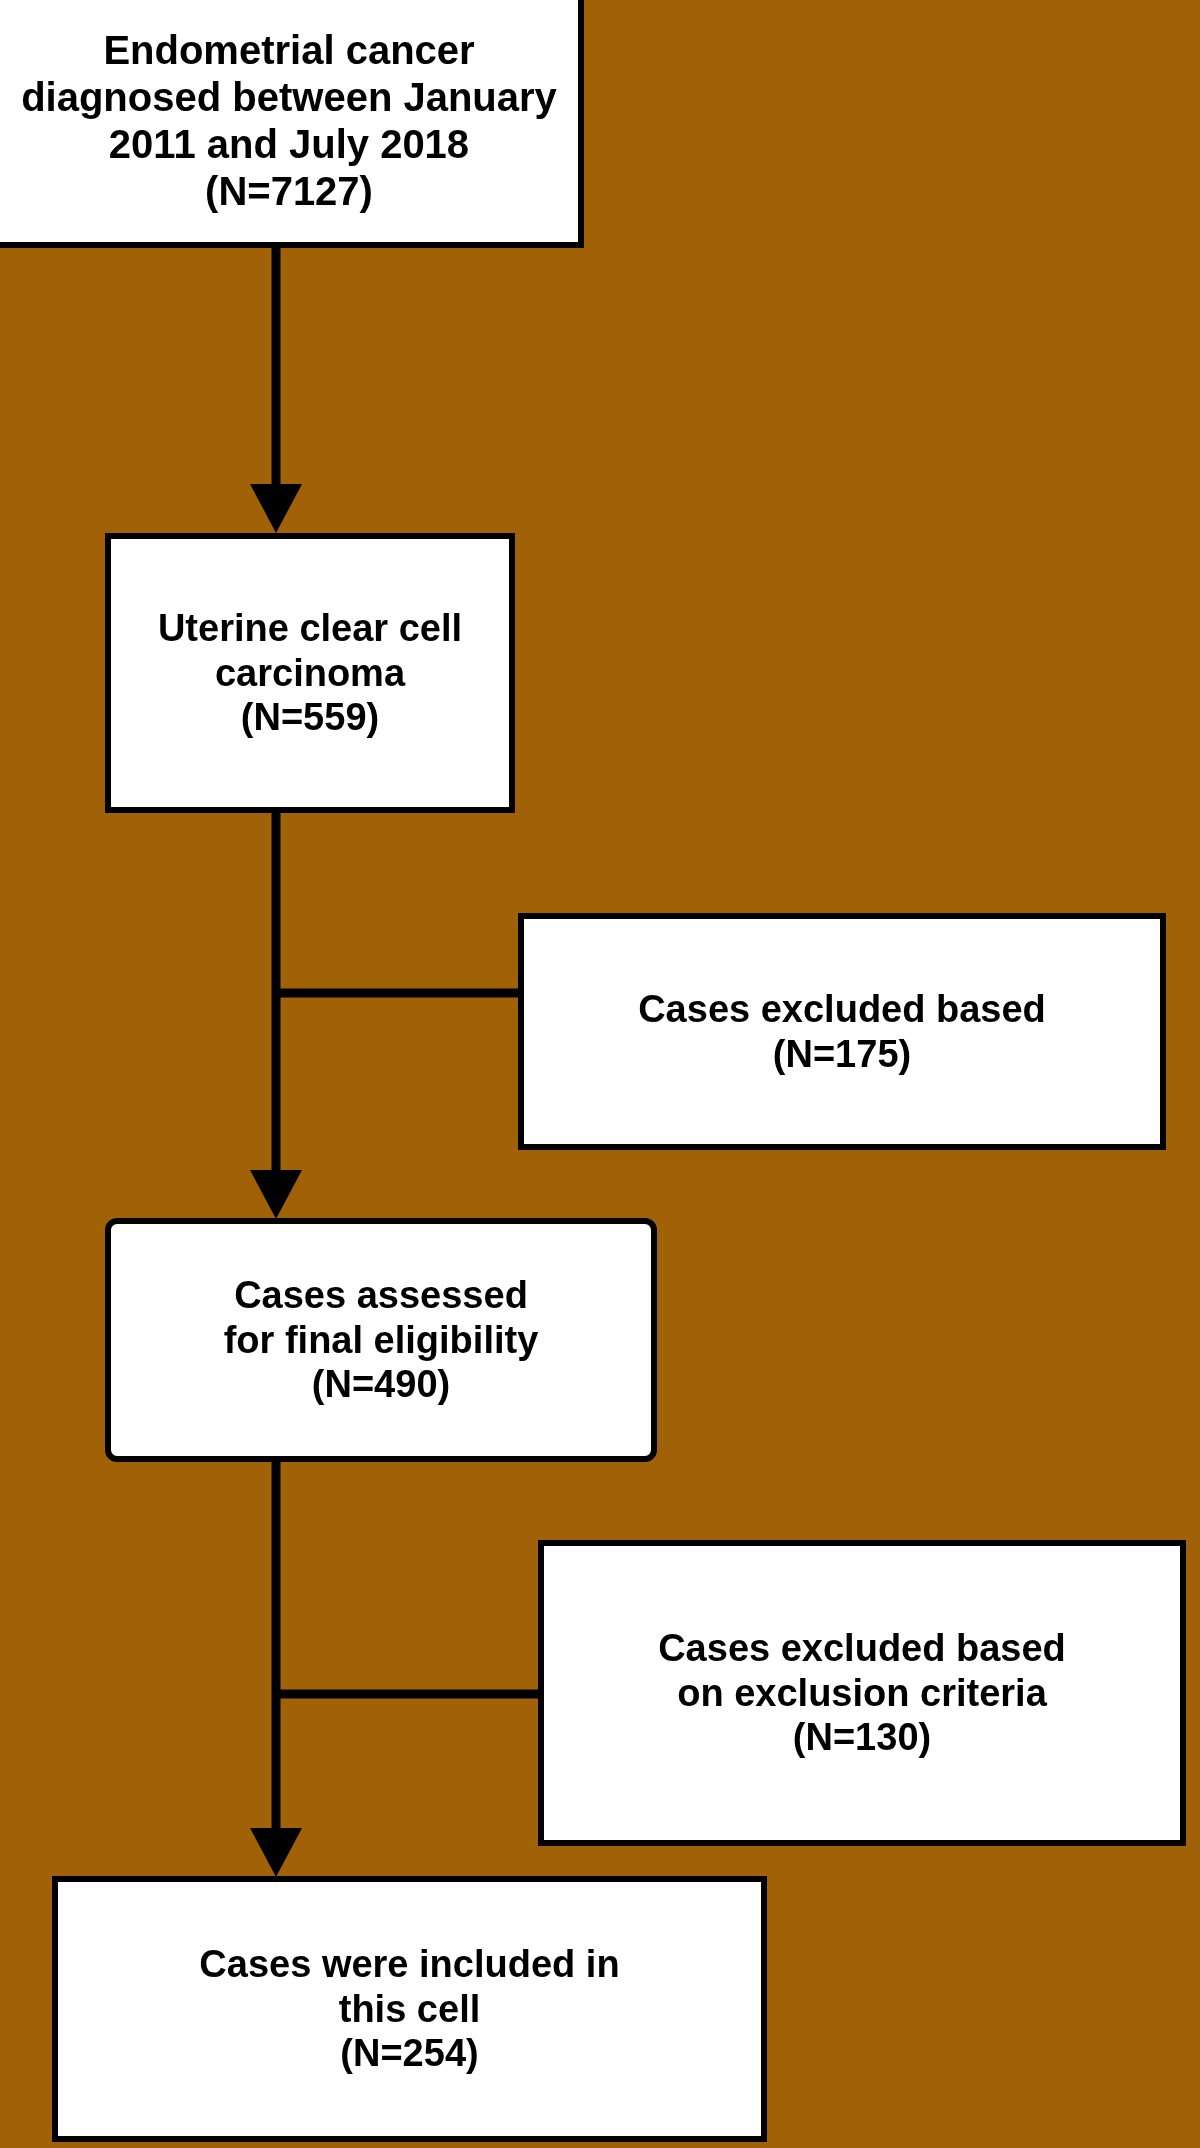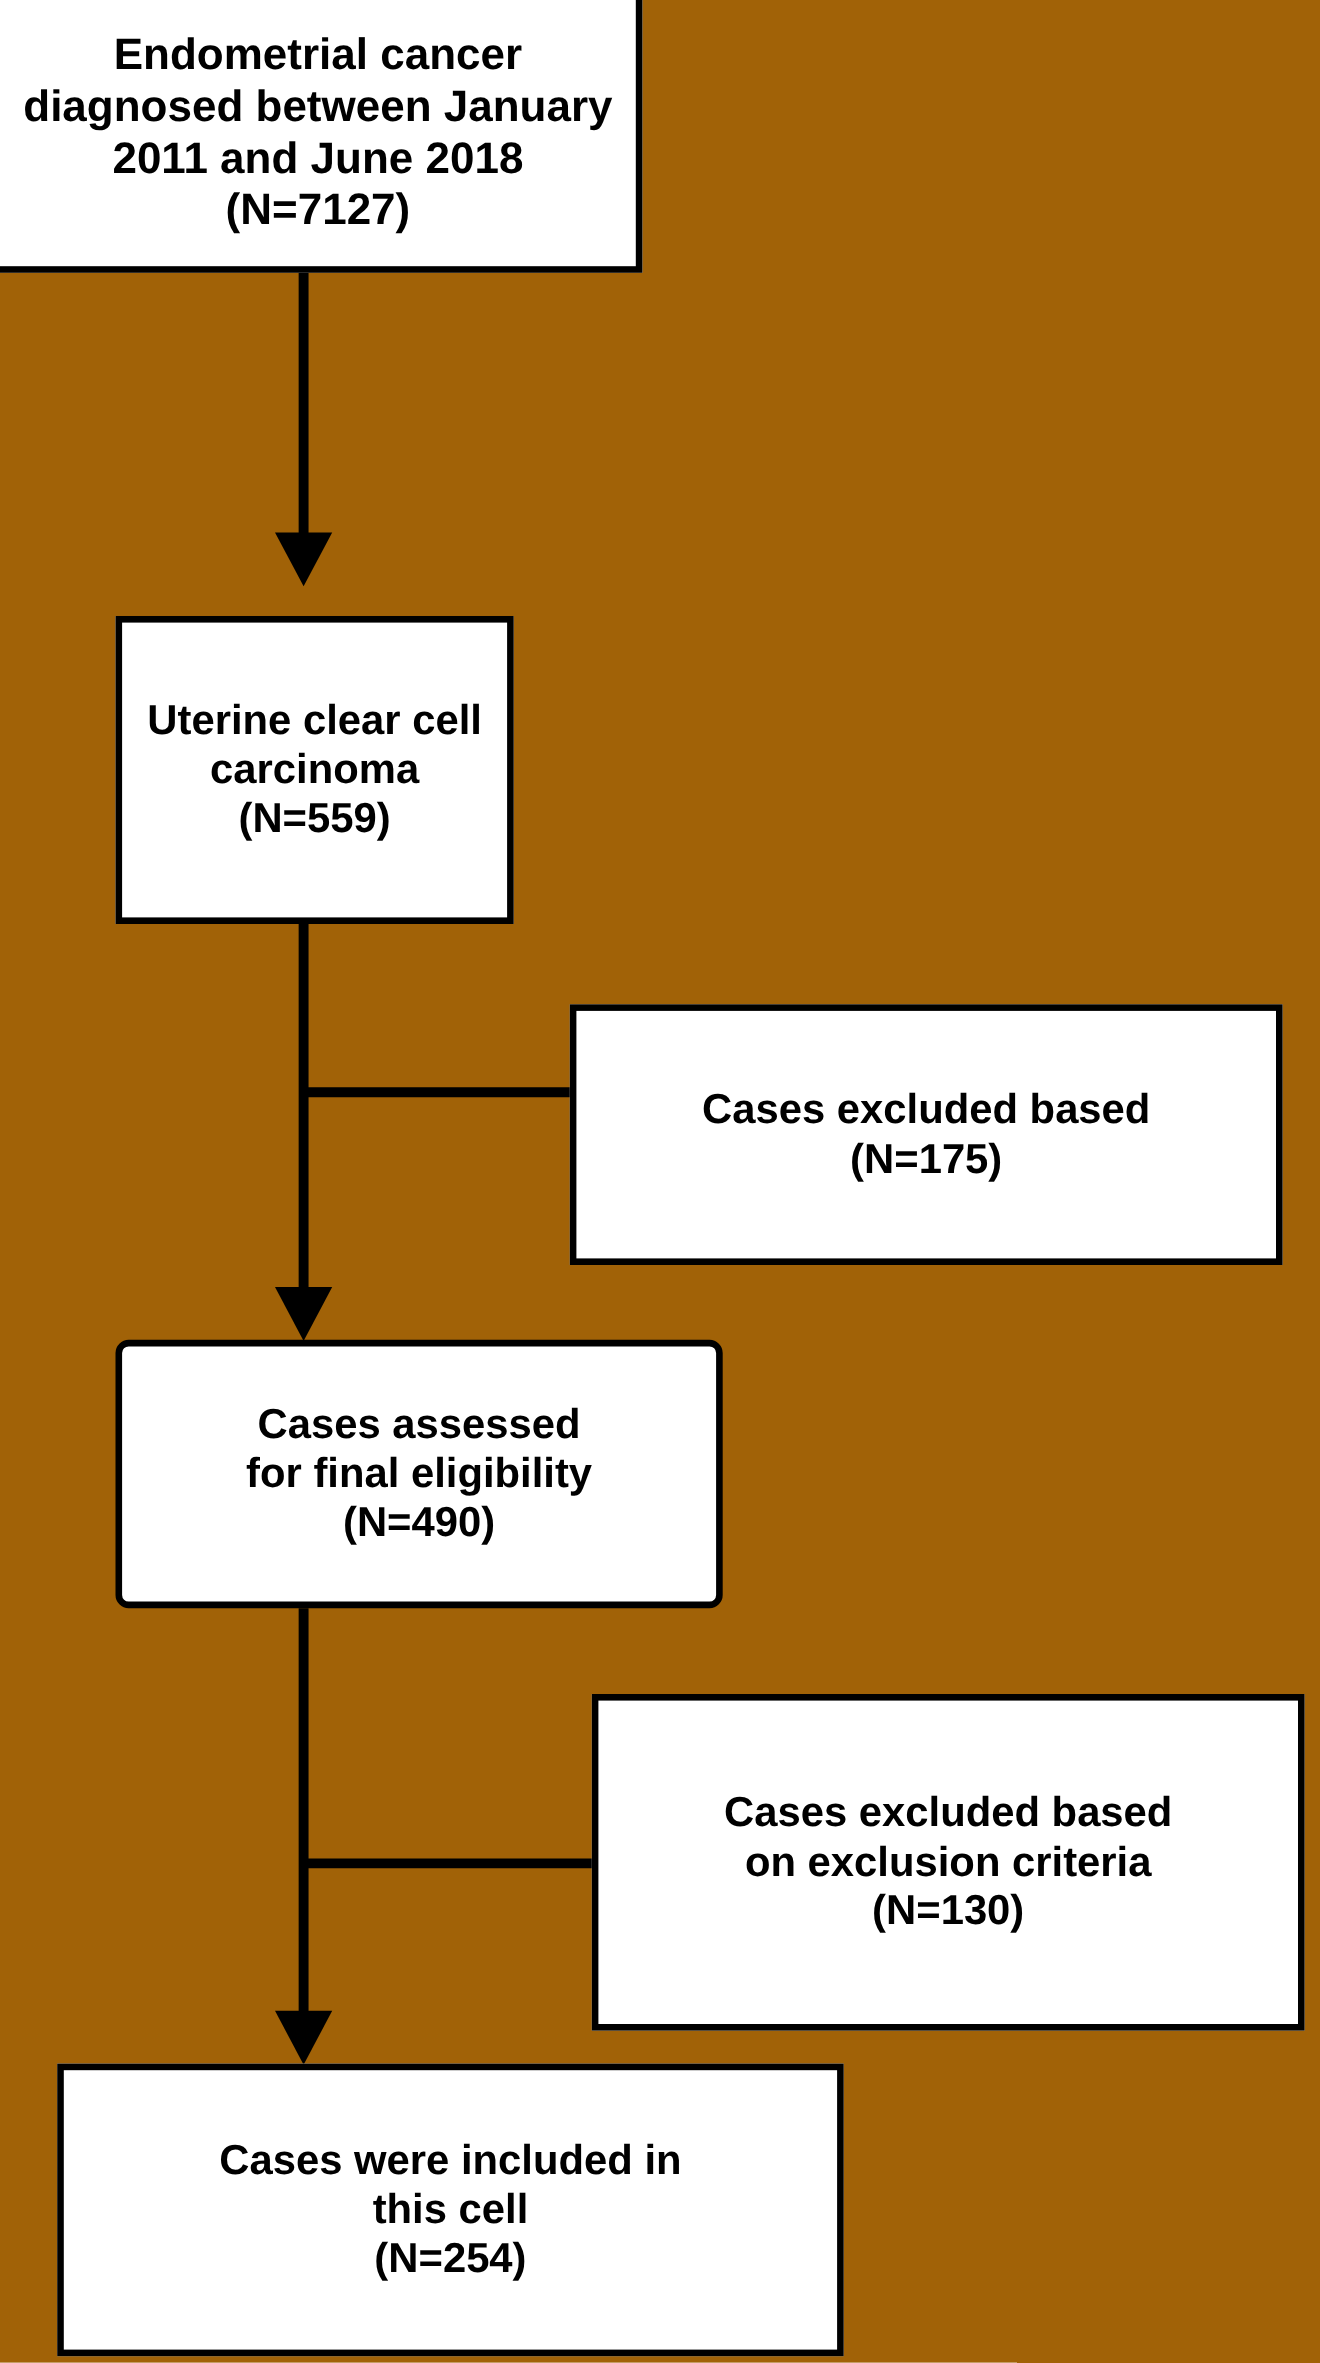--- a/index.html
+++ b/index.html
@@ -39,21 +39,21 @@
     font-weight: bold;
     font-family: "Liberation Sans", sans-serif;
     line-height: 1.17;
   }
   .node .line {
     display: block;
     white-space: nowrap;
   }
   
   #node-source   { left: -6px;  top: -6px;   width: 590px; height: 254px; font-size: 40px; }
-  #node-uccc     { left: 105px; top: 533px;  width: 362px; height: 280px; font-size: 38px; margin-top: 27px; }
+  #node-uccc     { left: 105px; top: 533px;  width: 410px; height: 280px; font-size: 38px; }
   #node-excl-inc { left: 518px; top: 913px;  width: 648px; height: 237px; font-size: 38px; }
   #node-assessed { left: 105px; top: 1218px; width: 552px; height: 244px; font-size: 38px; border-radius: 12px; }
   #node-excl-exc { left: 538px; top: 1540px; width: 648px; height: 306px; font-size: 38px; }
   #node-included { left: 52px;  top: 1876px; width: 715px; height: 266px; font-size: 38px; align-items: center; }
 </style>
 </head>
 <body>
 
 <div id="canvas">
 
@@ -79,21 +79,21 @@
     </g>
 
     <g>
       <line x1="276" y1="1694" x2="543" y2="1694" stroke="#000000" stroke-width="9"></line>
     </g>
   </svg>
 
   <div class="node" id="node-source">
     <span class="line">Endometrial cancer</span>
     <span class="line">diagnosed between January</span>
-    <span class="line">2011 and June 2018</span>
+    <span class="line">2011 and July 2018</span>
     <span class="line">(N=7127)</span>
   </div>
 
   <div class="node" id="node-uccc">
     <span class="line">Uterine clear cell</span>
     <span class="line">carcinoma</span>
     <span class="line">(N=559)</span>
   </div>
 
   <div class="node" id="node-excl-inc">

